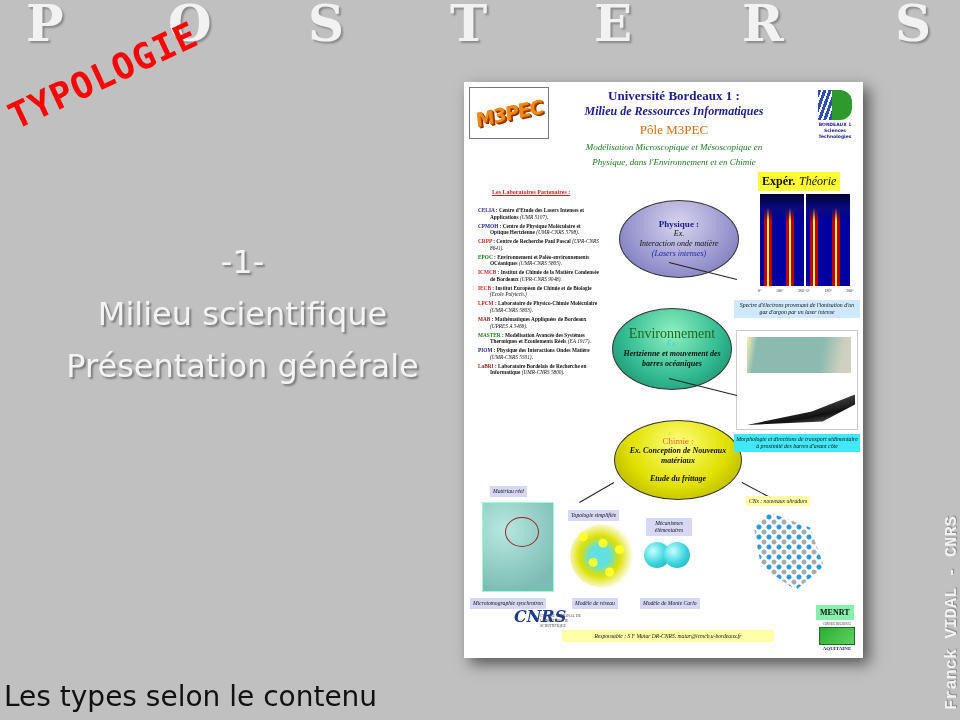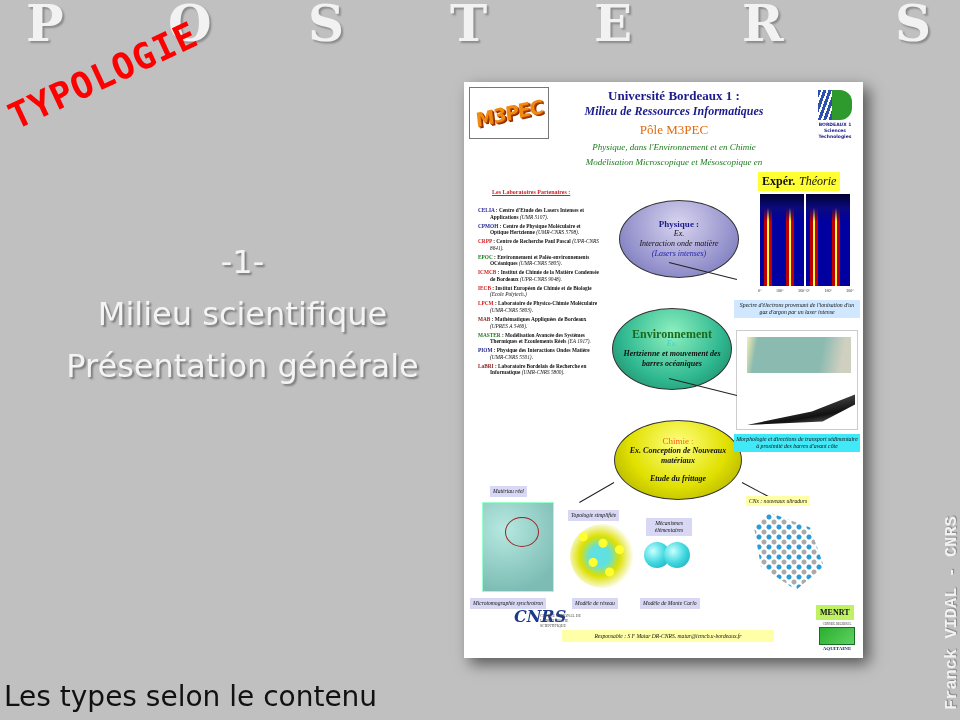--- a/index.html
+++ b/index.html
@@ -112,21 +112,21 @@
   .lab .code { font-weight: bold; }
   .lab .note { font-style: italic; font-weight: normal; }
 
   .ellipse { position: absolute; border-radius: 50%; border: 1px solid #333; text-align: center; font-size: 8px; line-height: 10px; display: flex; flex-direction: column; justify-content: center; }
   .e-phys { left: 155px; top: 118px; width: 120px; height: 78px; background: radial-gradient(ellipse at 50% 30%, #d8d4f0 0%, #8e8cc8 70%, #6a68a8 100%); color: #1b1b8c; }
   .e-env { left: 148px; top: 226px; width: 120px; height: 82px; background: radial-gradient(ellipse at 50% 30%, #8ef0c0 0%, #2fb890 60%, #1a7a5a 100%); color: #111; }
   .e-chim { left: 150px; top: 338px; width: 128px; height: 80px; background: radial-gradient(ellipse at 50% 30%, #ffff80 0%, #e0e000 55%, #a0a000 100%); color: #111; }
   .e-phys .t1 { font-weight: bold; font-size: 9px; }
   .e-phys .t2, .e-phys .t3 { font-style: italic; color: #111; }
   .e-phys .t4 { font-style: italic; color: #2222aa; }
-  .e-env .t1 { color: #1b6a1b; font-weight: bold; font-size: 12px; text-align: center; }
+  .e-env .t1 { color: #1b6a1b; font-weight: normal; font-size: 14px; text-align: center; }
   .e-env .t2 { color: #3ad0d0; font-style: italic; }
   .e-env .t3 { font-style: italic; font-weight: bold; }
   .e-chim .t1 { color: #ff5a1a; font-weight: normal; font-size: 9px; }
   .e-chim .t2 { font-style: italic; font-weight: bold; }
   .e-chim .t3 { font-style: italic; font-weight: bold; margin-top: 8px; }
 
   .spectrum { position: absolute; left: 284px; top: 110px; width: 108px; height: 104px; background: #fff; }
   .spectrum .panel { position: absolute; top: 2px; width: 44px; height: 92px; background:
       linear-gradient(to bottom, #000030 0%, #0a0a80 15%, transparent 30%),
       repeating-linear-gradient(to right, #0000a0 0 4px, #c00000 4px 7px, #ffff40 7px 9px, #c00000 9px 12px, #0000a0 12px 22px); }
@@ -158,21 +158,21 @@
   .sphere { position: absolute; width: 26px; height: 26px; border-radius: 50%; background: radial-gradient(circle at 35% 35%, #c8ffff 0%, #40d8e0 50%, #1aa0b0 100%); }
   .mol { position: absolute; left: 290px; top: 430px; width: 70px; height: 78px; background:
       radial-gradient(circle, #2a9ad8 0 2px, transparent 3px) 0 0 / 10px 10px,
       radial-gradient(circle, #aaaaaa 0 2px, transparent 3px) 5px 5px / 10px 10px;
       clip-path: polygon(20% 0, 80% 20%, 100% 70%, 60% 100%, 10% 70%, 0 20%); }
 
   .cnrs-logo { position: absolute; left: 6px; top: 528px; width: 70px; height: 36px; margin-left: 44px; }
   .cnrs-logo .c { position: absolute; left: 0; top: 0; font-family: "DejaVu Serif", serif; font-weight: bold; font-style: italic; font-size: 16px; color: #1b3a8c; line-height: 14px; }
   .cnrs-logo .t { position: absolute; left: 26px; top: 4px; font-size: 3.8px; color: #444; line-height: 5px; }
   .resp { position: absolute; left: 98px; top: 548px; width: 212px; background: #ffffa8; font-size: 5.6px; font-style: italic; text-align: center; padding: 3px; color: #111; }
-  .menrt { position: absolute; left: 352px; top: 523px; background: #bef264; font-size: 8px; font-weight: bold; padding: 3px 4px; color: #111; }
+  .menrt { position: absolute; left: 352px; top: 523px; background: #86efac; font-size: 8px; font-weight: bold; padding: 3px 4px; color: #111; }
   .aquit { position: absolute; left: 352px; top: 540px; width: 42px; height: 33px; }
   .aquit .h { font-size: 3px; text-align: center; color: #333; }
   .aquit .g { margin: 1px auto; width: 36px; height: 18px; background: linear-gradient(135deg, #2ab030 0%, #60d060 100%); border: 1px solid #1a6a2a; }
   .aquit .n { font-size: 5px; font-weight: bold; text-align: center; color: #1b2a6a; }
 </style>
 </head>
 <body>
 
 <div class="slide">
 
@@ -198,22 +198,22 @@
   <div class="credit">Franck VIDAL - CNRS</div>
 
   <div class="poster">
     <div class="logo-m3pec">
         <span>M3PEC</span>
       </div>
     <div class="p-univ">Université Bordeaux 1 :</div>
     <div class="p-centre">Milieu de Ressources Informatiques</div>
     <div class="p-pole">Pôle M3PEC</div>
     <div class="p-model">
+      <div>Modélisation Microscopique et Mésoscopique en</div>
       <div>Physique, dans l'Environnement et en Chimie</div>
-      <div>Modélisation Microscopique et Mésoscopique en</div>
     </div>
     <div class="logo-bx">
       <div class="bars"></div>
         <div class="r"></div>
       <div class="txt">
           <div>BORDEAUX 1</div>
           <div>Sciences Technologies</div>
         </div>
     </div>
 

